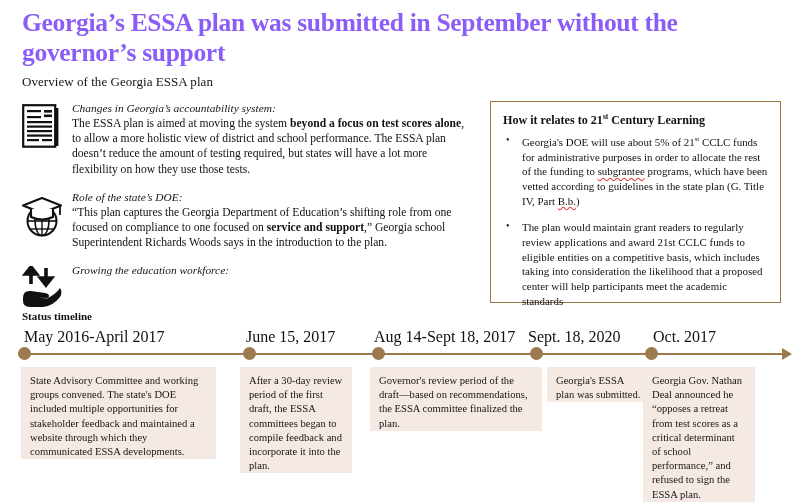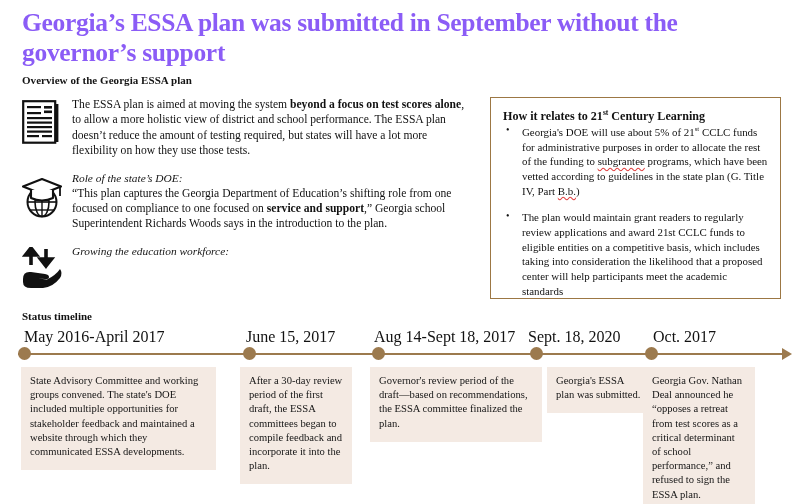--- a/index.html
+++ b/index.html
@@ -24,22 +24,22 @@
     font-family: "Liberation Serif", "DejaVu Serif", serif;
     font-weight: bold;
     font-size: 25.5px;
     line-height: 1.16;
     letter-spacing: -0.3px;
     color: #8b5cf6;
     margin: 0;
   }
   .subtitle {
     font-family: "Liberation Serif", "DejaVu Serif", serif;
-    font-weight: bold;
-    font-size: 11px;
+    font-weight: normal;
+    font-size: 13px;
     color: #141414;
     margin-top: 7px;
     letter-spacing: 0.05px;
   }
 
   
   .middle {
     position: relative;
     margin-top: 11px;
     height: 212px;
@@ -91,21 +91,21 @@
     height: 202px;
     border: 1.6px solid #9c7744;
     box-sizing: border-box;
     padding: 10px 12px 8px 12px;
     background: #fff;
   }
   .right-title {
     font-weight: bold;
     font-size: 12.1px;
     color: #111;
-    margin-bottom: 0;
+    margin-bottom: 6px;
   }
   .bullets {
     margin: 0;
     padding: 0;
     list-style: none;
   }
   .bullets li {
     position: relative;
     padding-left: 19px;
     font-size: 10.9px;
@@ -176,21 +176,21 @@
     color: #111;
     white-space: nowrap;
   }
   .tl-box {
     position: absolute;
     top: 57px;
     background: #f4eae3;
     font-size: 10.6px;
     line-height: 1.34;
     color: #151515;
-    padding: 7px 9px 11px 9px;
+    padding: 7px 9px 0 9px;
     box-sizing: border-box;
   }
 
   
   .ico { display:block; }
 </style>
 </head>
 <body>
 
 <div class="header">
@@ -213,20 +213,21 @@
           <rect x="5" y="12" width="14" height="2.2" fill="#111"></rect>
           <rect x="5" y="17" width="25" height="2.2" fill="#111"></rect>
           <rect x="5" y="21.5" width="25" height="2.2" fill="#111"></rect>
           <rect x="5" y="26" width="25" height="2.2" fill="#111"></rect>
           <rect x="5" y="30.5" width="25" height="2.2" fill="#111"></rect>
           <rect x="5" y="35" width="12" height="2.2" fill="#111"></rect>
           <rect x="20" y="35" width="10" height="2.2" fill="#111"></rect>
         </svg>
       </div>
       <div class="point-body">
+        <div class="point-head">Changes in Georgia’s accountability system:</div>
         <div class="point-text"><span>The ESSA plan is aimed at moving the system </span><b>beyond a focus on test scores alone</b><span>, to allow a more holistic view of district and school performance. The ESSA plan doesn’t reduce the amount of testing required, but states will have a lot more flexibility on how they use those tests.</span></div>
       </div>
     </div>
 
     <div class="point">
       <div class="point-icon">
         <svg class="ico" width="42" height="46" viewBox="0 0 42 46" aria-hidden="true">
           <circle cx="20" cy="28" r="14.5" fill="#fff" stroke="#111" stroke-width="2"></circle>
           <ellipse cx="20" cy="28" rx="7" ry="14.5" fill="none" stroke="#111" stroke-width="1.6"></ellipse>
           <line x1="5.5" y1="28" x2="34.5" y2="28" stroke="#111" stroke-width="1.6"></line>

